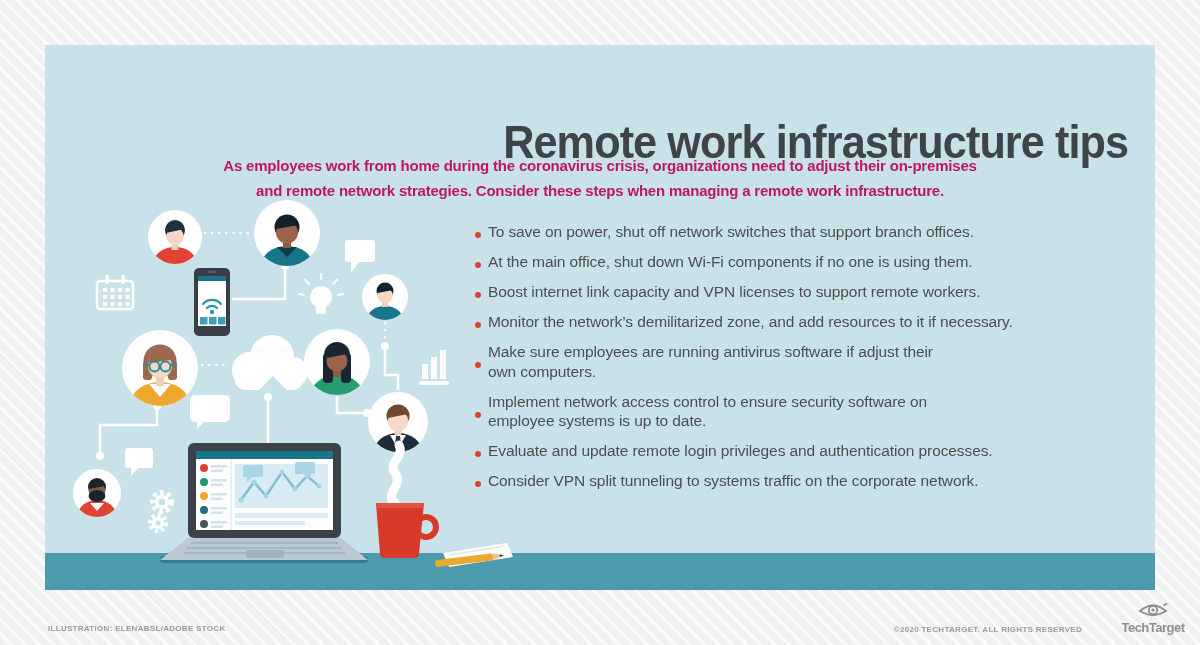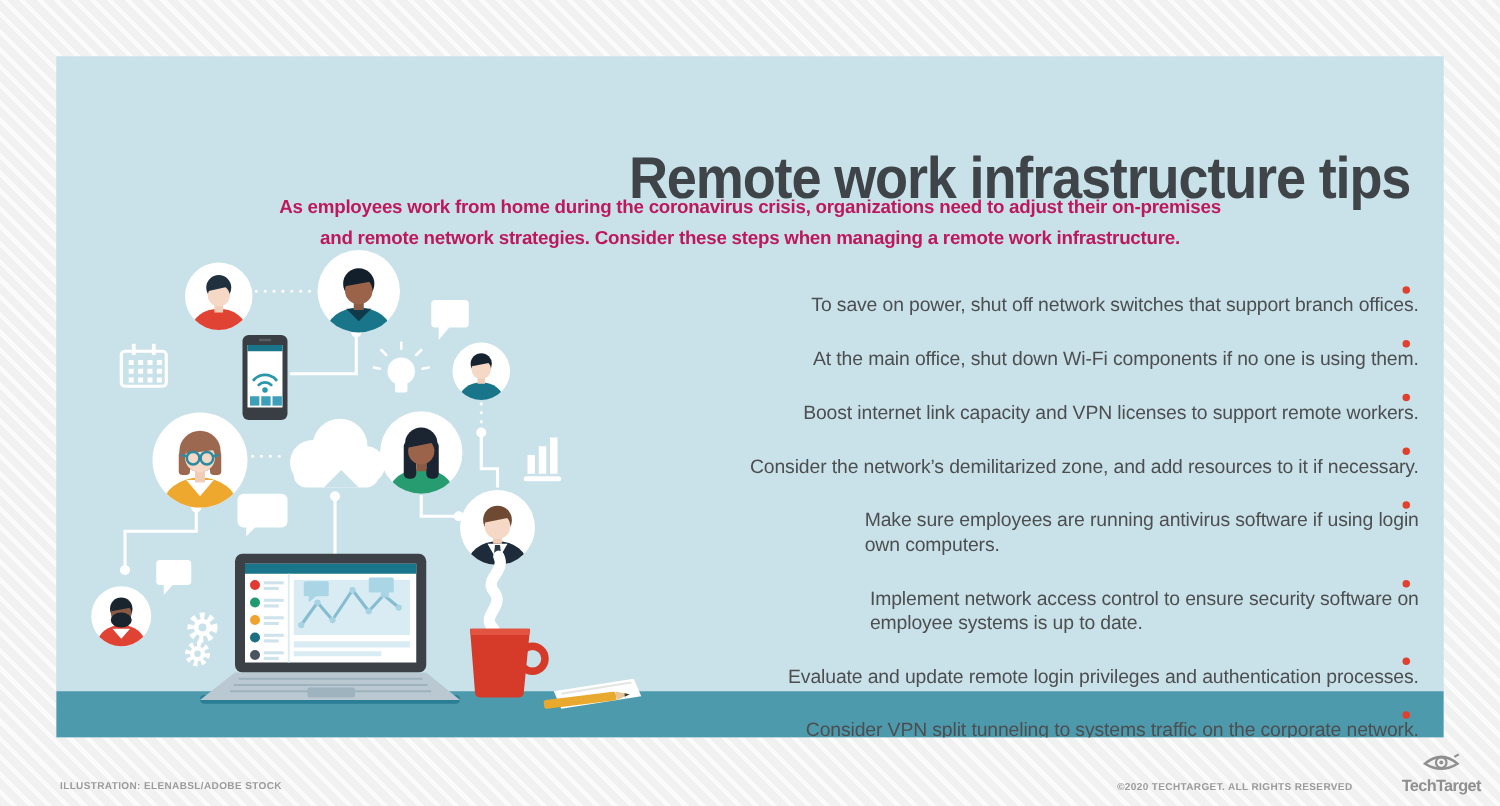--- a/index.html
+++ b/index.html
@@ -22,22 +22,22 @@
   .subtitle{
     position:absolute;left:105px;top:94px;width:900px;text-align:center;
     font-size:15px;font-weight:700;color:#be185d;line-height:1.65;
     letter-spacing:-0.2px;white-space:pre-line;z-index:3;
   }
   .tips{
     position:absolute;left:430px;top:177px;width:660px;z-index:3;
     list-style:none;margin:0;padding:0;
   }
   .tips li{
-    display:flex;align-items:flex-end;margin-bottom:10.5px;
-    font-size:15.5px;color:#4c4e50;line-height:19.5px;flex-direction:column;
+    display:flex;align-items:center;margin-bottom:10.5px;
+    font-size:15.5px;color:#4c4e50;line-height:19.5px;
   }
   .tips .dot{
     flex:0 0 auto;width:6px;height:6px;border-radius:50%;
     background:#e2402e;margin:7px 7px 0 0;
   }
   .tips .tip-text{white-space:pre-line;letter-spacing:-0.1px;}
   .footer-credit{
     position:absolute;left:48px;top:624px;font-size:8px;font-weight:700;
     color:#9b9b9b;letter-spacing:0.3px;text-align:center;
   }
@@ -70,25 +70,25 @@
       <li>
         <span class="dot"></span>
         <span class="tip-text">At the main office, shut down Wi-Fi components if no one is using them.</span>
       </li>
       <li>
         <span class="dot"></span>
         <span class="tip-text">Boost internet link capacity and VPN licenses to support remote workers.</span>
       </li>
       <li>
         <span class="dot"></span>
-        <span class="tip-text">Consider the network’s demilitarized zone, and add resources to it if necessary.</span>
-      </li>
-      <li>
-        <span class="dot"></span>
-        <span class="tip-text">Make sure employees are running antivirus software if using login
+        <span class="tip-text">Monitor the network’s demilitarized zone, and add resources to it if necessary.</span>
+      </li>
+      <li>
+        <span class="dot"></span>
+        <span class="tip-text">Make sure employees are running antivirus software if adjust their
 own computers.</span>
       </li>
       <li>
         <span class="dot"></span>
         <span class="tip-text">Implement network access control to ensure security software on
 employee systems is up to date.</span>
       </li>
       <li>
         <span class="dot"></span>
         <span class="tip-text">Evaluate and update remote login privileges and authentication processes.</span>

